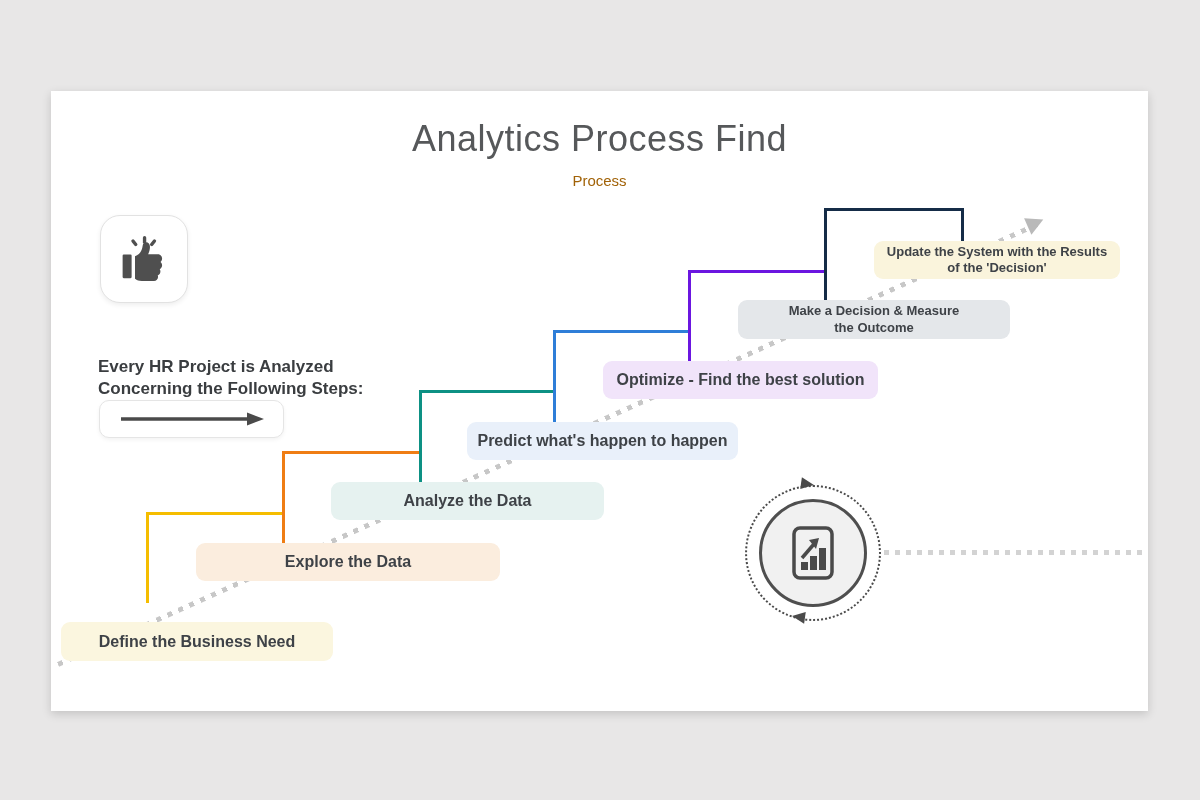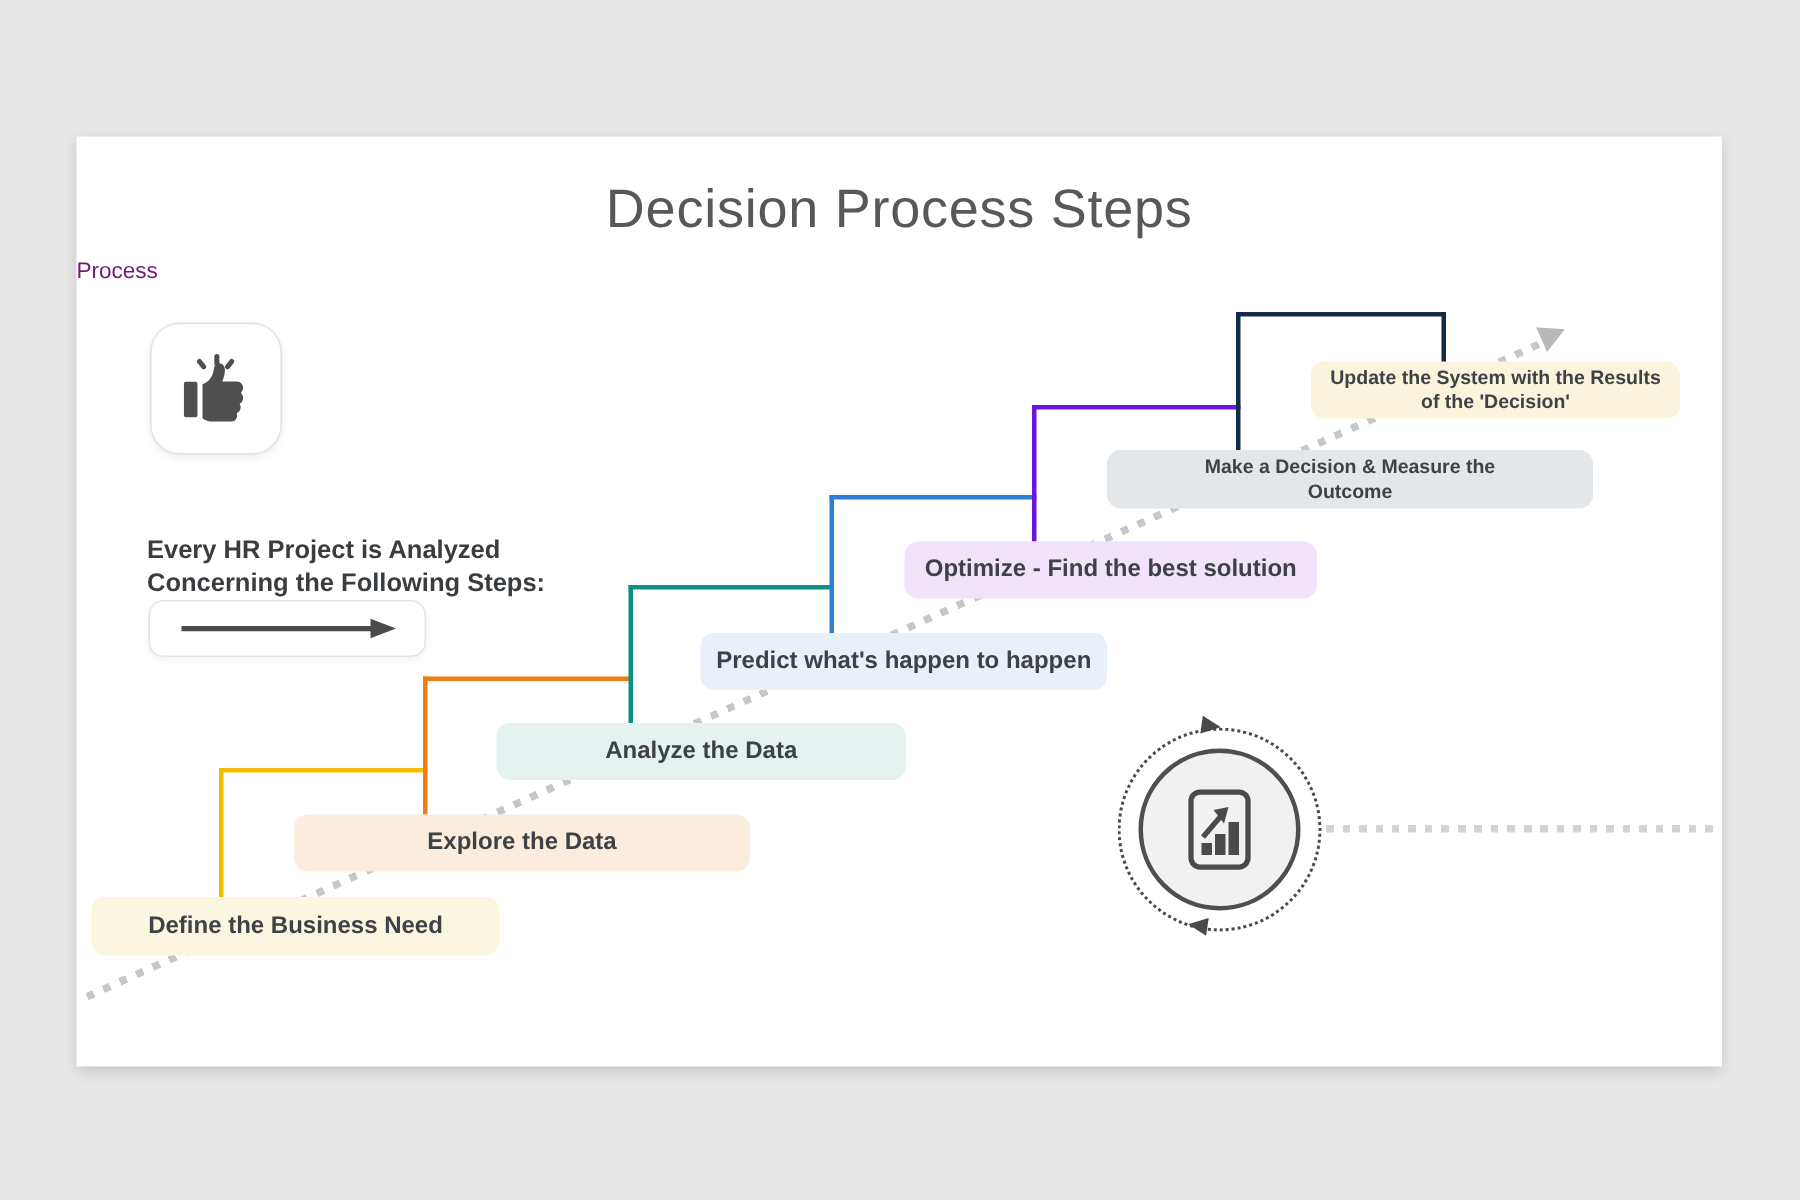--- a/index.html
+++ b/index.html
@@ -4,22 +4,22 @@
 <style>
   * { margin:0; padding:0; box-sizing:border-box; }
   html,body { width:1200px; height:800px; }
   body { font-family:"Liberation Sans", sans-serif; background:#e8e7e7; overflow:hidden; }
   .stage { position:relative; width:1200px; height:800px; }
   .card { position:absolute; left:51px; top:91px; width:1097px; height:620px; background:#fff;
           box-shadow:0 3px 9px rgba(0,0,0,.16); }
   
   .title { position:absolute; left:51px; top:118px; width:1097px; text-align:center;
            font-size:36px; font-weight:400; color:#56585a; letter-spacing:.5px; z-index:4; }
-  .subtitle { position:absolute; left:51px; top:172px; width:1097px; text-align:left;
-              font-size:15px; color:#701a75; z-index:4; }
+  .subtitle { position:absolute; left:51px; top:172px; width:1097px; text-align:center;
+              font-size:15px; color:#a16207; z-index:4; }
   
   .thumb-box { position:absolute; left:100px; top:215px; width:88px; height:88px; background:#fff;
                border:1px solid #e2e2e2; border-radius:20px; box-shadow:0 2px 5px rgba(0,0,0,.07);
                display:flex; align-items:center; justify-content:center; z-index:4; }
   .intro-text { position:absolute; left:98px; top:325px; width:290px; font-size:17px; font-weight:bold;
                 color:#3a3d40; line-height:1.32; z-index:4;margin-top:31px; }
   .arrow-box { position:absolute; left:99px; top:400px; width:185px; height:38px; background:#fff;
                border:1px solid #e5e5e5; border-radius:10px; display:flex; align-items:center;
                justify-content:center; box-shadow:0 2px 4px rgba(0,0,0,.05); z-index:4; }
   
@@ -36,26 +36,26 @@
   .b2 { left:419px; top:390px; width:137px; height:92px; }
   .b3 { left:553px; top:330px; width:138px; height:92px; }
   .b4 { left:688px; top:270px; width:139px; height:91px; }
   .b5 { left:824px; top:208px; width:140px; height:92px; }
   .stub5 { position:absolute; left:961px; top:208px; width:3px; height:35px; z-index:2; background:var(--line); }
   
   .step { position:absolute; border-radius:9px; display:flex; align-items:center; justify-content:center;
           text-align:center; font-weight:bold; color:#3e4247; font-size:16px; line-height:1.25;
           background:var(--fill); z-index:3; }
   .step.two { font-size:13px; }
-  .s0 { left:61px;  top:598px; width:272px; height:39px; }
+  .s0 { left:61px;  top:622px; width:272px; height:39px; }
   .s1 { left:196px; top:543px; width:304px; height:38px; }
   .s2 { left:331px; top:482px; width:273px; height:38px; }
   .s3 { left:467px; top:422px; width:271px; height:38px; }
   .s4 { left:603px; top:361px; width:275px; height:38px; }
-  .s5 { left:738px; top:300px; width:324px; height:39px; padding:0 42px; }
+  .s5 { left:738px; top:300px; width:272px; height:39px; padding:0 42px; }
   .s6 { left:874px; top:241px; width:246px; height:38px; padding:0 8px; }
   
   .ring { position:absolute; left:745px; top:485px; width:136px; height:136px; border:2px dotted #4a4a4a;
           border-radius:50%; z-index:2; }
   .ring-arrow-top { position:absolute; left:801px; top:478px; width:0; height:0; z-index:3;
           border-left:13px solid #4a4a4a; border-top:6px solid transparent; border-bottom:6px solid transparent;
           transform:rotate(8deg); }
   .ring-arrow-bottom { position:absolute; left:792px; top:611px; width:0; height:0; z-index:3;
           border-right:13px solid #4a4a4a; border-top:6px solid transparent; border-bottom:6px solid transparent;
           transform:rotate(8deg); }
@@ -64,21 +64,21 @@
           justify-content:center; z-index:3; }
   .hdots { position:absolute; left:884px; top:550px; width:264px; height:5px; z-index:1;
           background:repeating-linear-gradient(90deg,#d3d3d3 0 5px,transparent 5px 11px); }
 </style>
 </head>
 <body>
 
 <div class="stage">
   <div class="card"></div>
 
-  <div class="title">Decision Process Steps</div>
+  <div class="title">Analytics Process Find</div>
   <div class="subtitle">Process</div>
 
   <div class="thumb-box">
     <svg width="54" height="54" viewBox="0 0 48 48">
       <g fill="#4f4f4f">
         <rect x="5" y="20" width="8" height="21" rx="1"></rect>
         <path d="M16 41 V21.5 c3.8-1.2 6.3-4.7 6.8-9.3 .2-2.1 1.5-3.2 3.1-3.2 2 0 3.4 1.7 3.4 4.1 0 2.4-.7 4.7-1.6 6.7 h8.6 c2.1 0 3.8 1.7 3.8 3.8 0 1.2-.6 2.3-1.4 3 .9.7 1.4 1.8 1.4 3 0 1.5-.9 2.8-2.1 3.4 .4.6 .6 1.3 .6 2.1 0 1.6-1 3-2.4 3.5 .2.5 .3 1 .3 1.5 0 2-1.6 3.5-3.6 3.5 H22 c-2.4 0-4.4-.7-6-2z"></path>
         <rect x="13.5" y="6.2" width="3" height="7" rx="1.5" transform="rotate(-38 15 9)"></rect>
         <rect x="23" y="3.5" width="3" height="7" rx="1.5"></rect>
         <rect x="31" y="6.2" width="3" height="7" rx="1.5" transform="rotate(38 32.5 9)"></rect>

